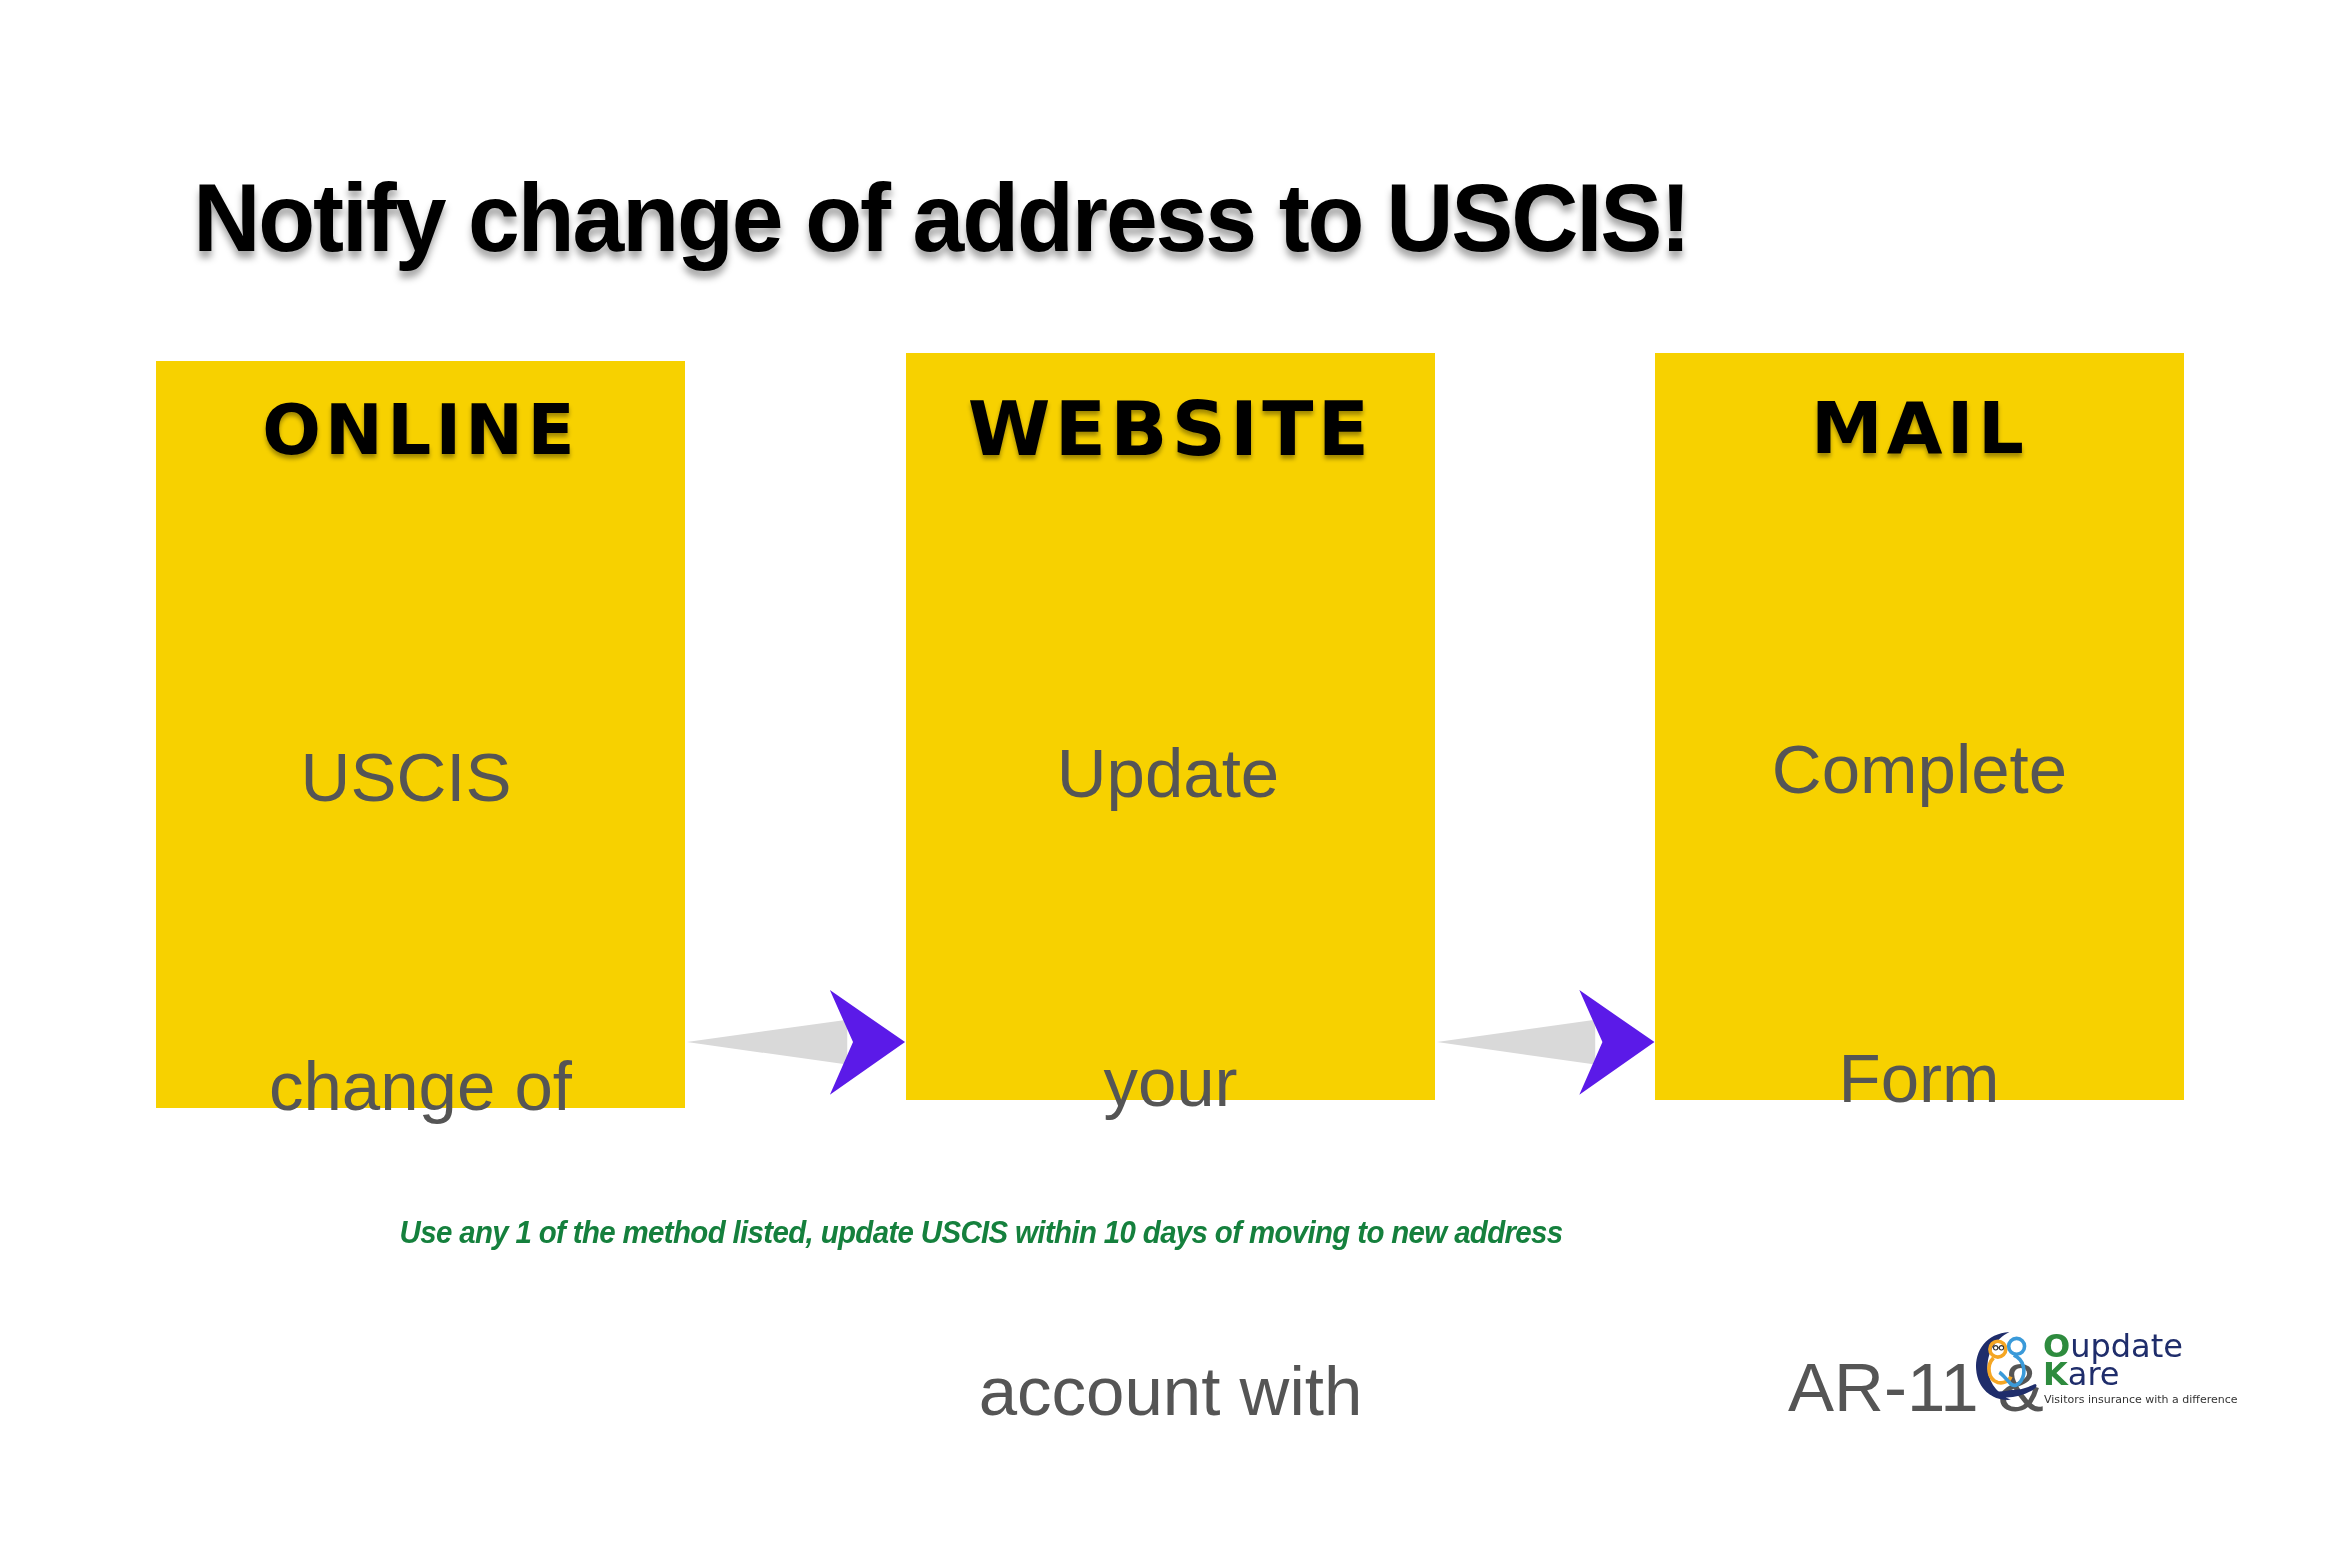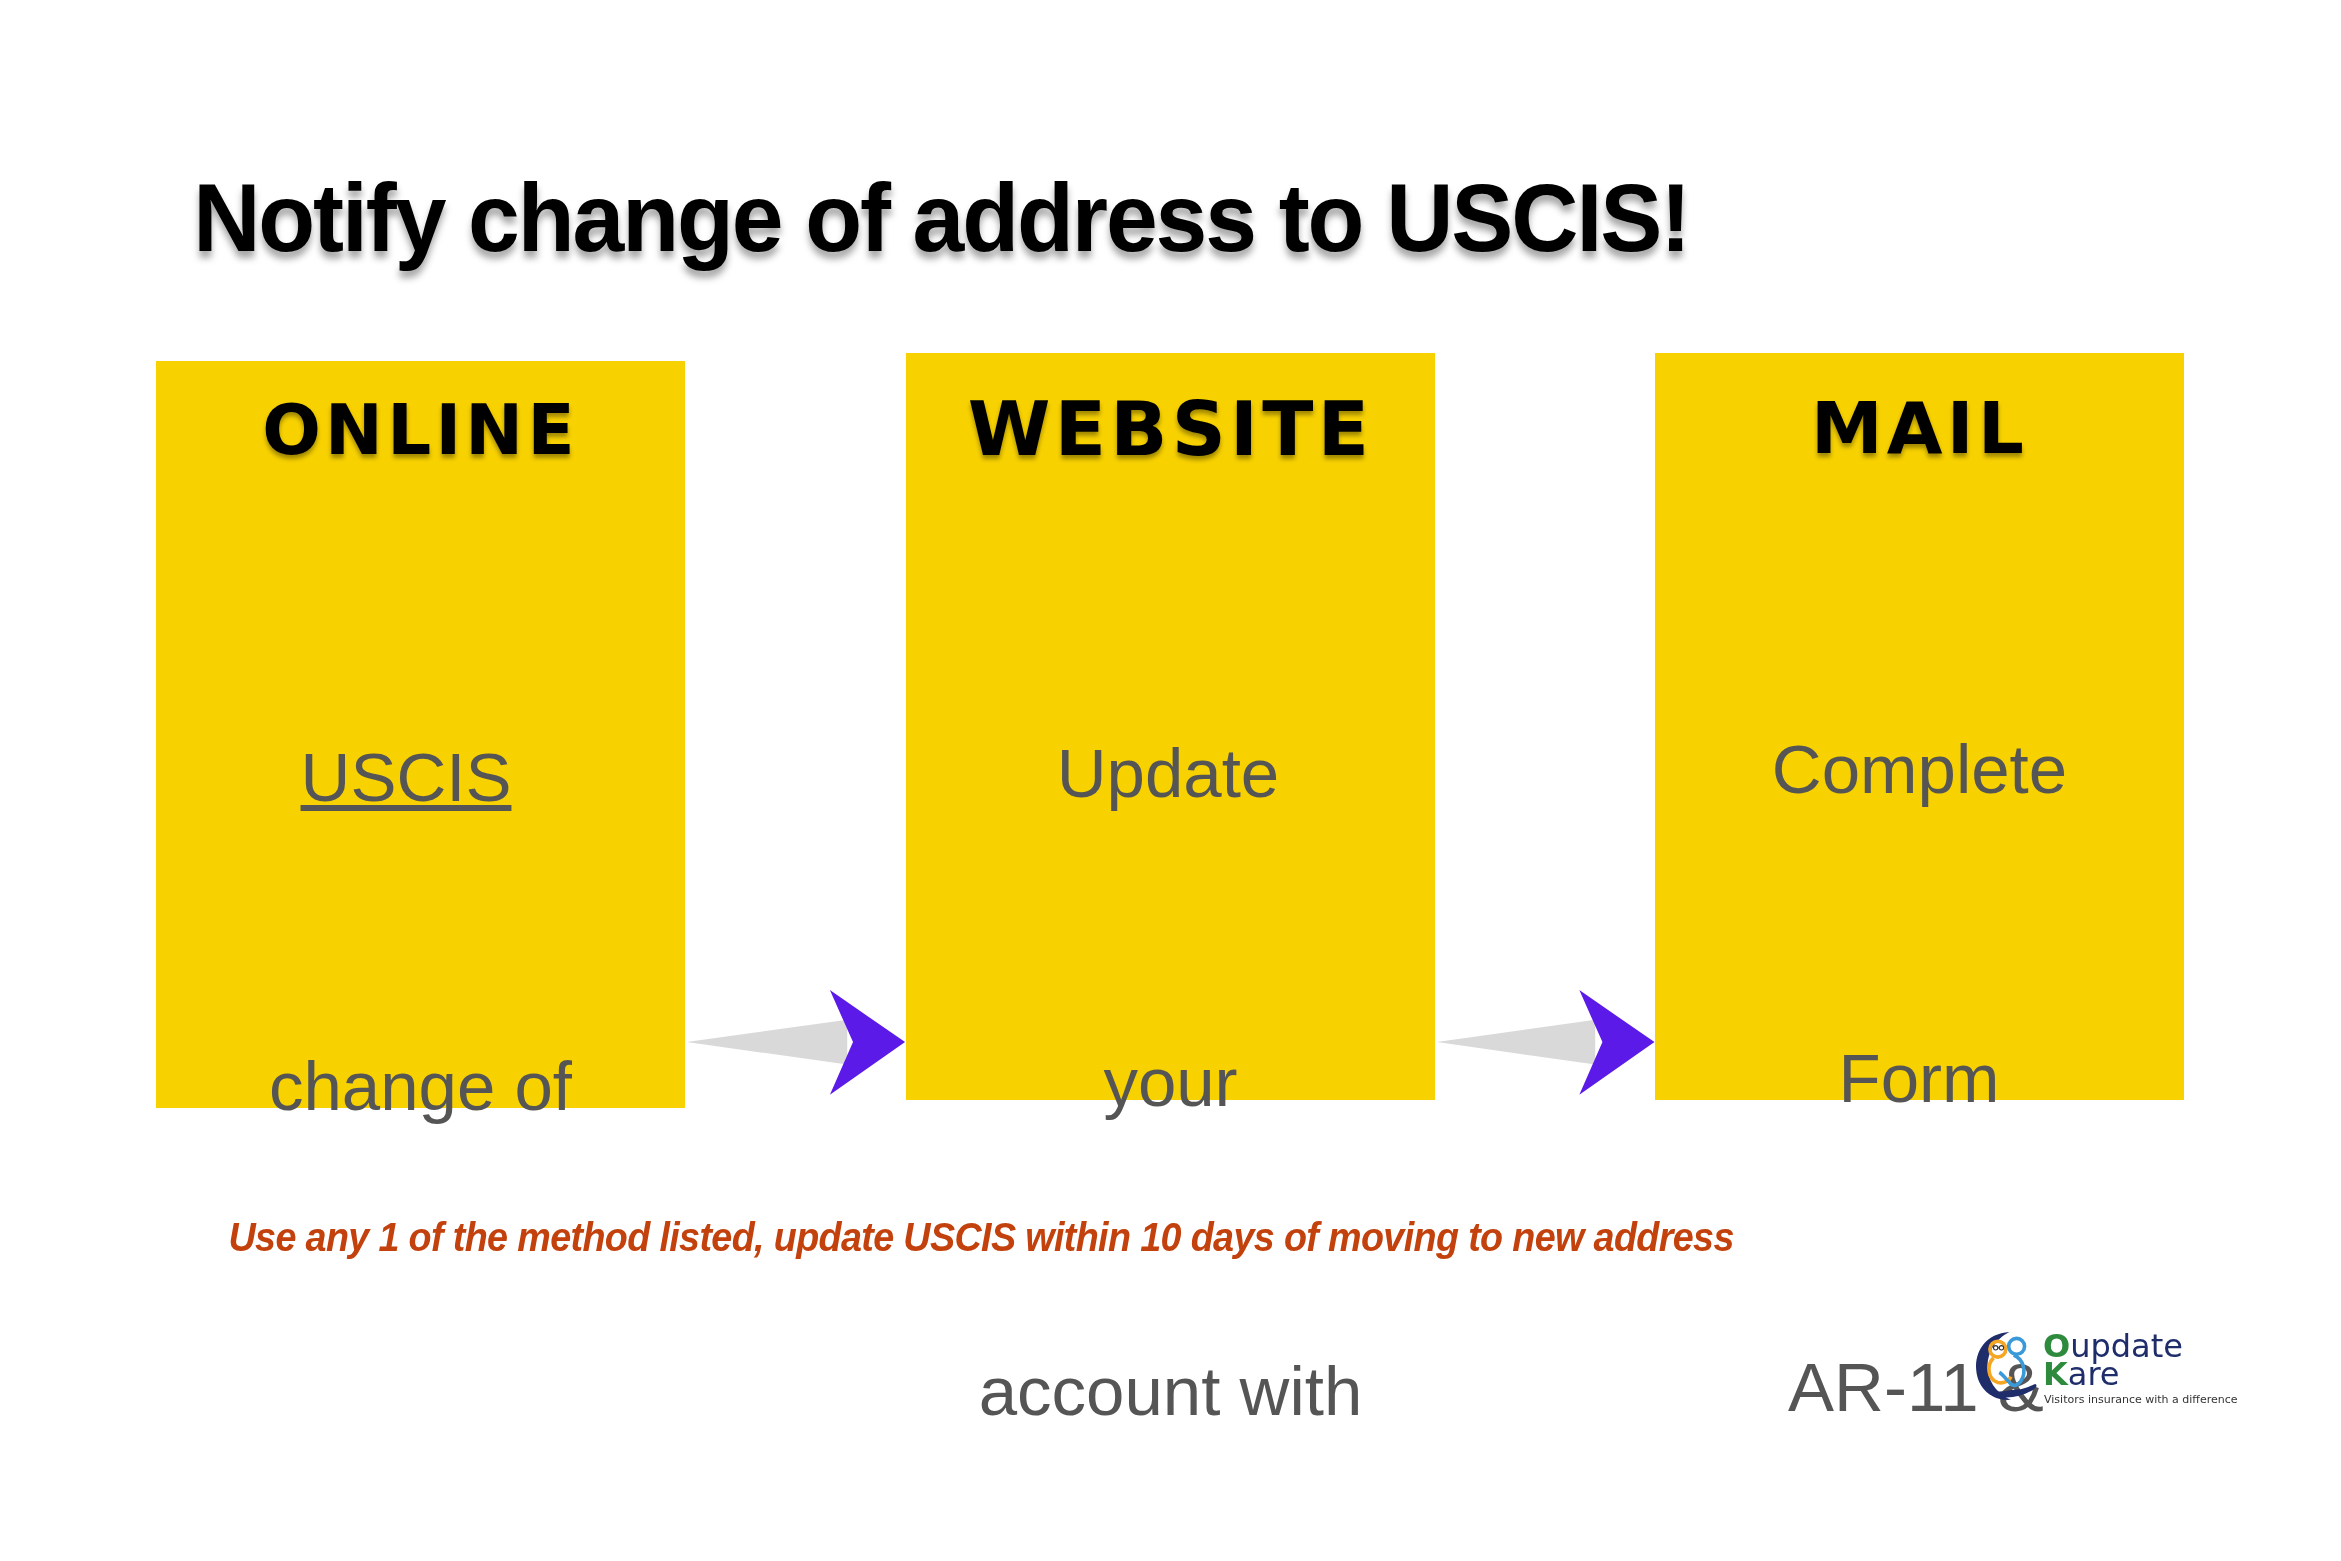--- a/index.html
+++ b/index.html
@@ -22,21 +22,21 @@
   }
   .card-body {
     position:absolute; left:0; width:100%; text-align:center;
     font-family:"Liberation Sans", sans-serif; font-size:69px; line-height:103px; color:#555555;
     white-space:pre;
   }
   .card-body .ln { display:block; }
   .arrow { position:absolute; left:0; top:0; }
   .footnote {
     position:absolute; left:0; width:1962px; top:1214px; text-align:center;
-    font-family:"Liberation Sans", sans-serif; font-style:italic; font-weight:bold; font-size:41px; color:#c2410c;
+    font-family:"Liberation Sans", sans-serif; font-style:italic; font-weight:bold; font-size:32px; color:#15803d;
     letter-spacing:-0.7px;
   }
   .footnote-inner { display:inline-block; transform:scaleX(0.92); }
   .logo { position:absolute; left:1973px; top:1329px; width:217px; height:80px; }
   .logo-text1, .logo-text2 {
     position:absolute; left:70px; font-family:"DejaVu Sans", sans-serif; font-size:32px; line-height:32px; color:#1F2D6B;
   }
   .logo-text1 { top:1.4px; }
   .logo-text2 { top:29px; }
   .logo-text1 .accent, .logo-text2 .accent { color:#2E8B3E; font-weight:bold; }
@@ -45,21 +45,21 @@
 </head>
 <body>
 
 <div class="title">
   <span class="title-inner">Notify change of address to USCIS!</span>
 </div>
 
 <div class="card" style="left:156px;margin-top:8px;">
   <div class="card-head" style="top:382px; top:26px; font-size:69px; line-height:87px;">ONLINE</div>
   <div class="card-body" style="top:159px;">
-    <span class="ln" style="padding-right:29px;text-decoration:underline;">USCIS</span>
+    <span class="ln" style="padding-right:29px;">USCIS</span>
     <span class="ln">change of</span>
     
     
   </div>
 </div>
 
 <div class="card" style="left:906px;">
   <div class="card-head" style="top:33px; font-size:75px; line-height:87px;">WEBSITE</div>
   <div class="card-body" style="top:163px;">
     <span class="ln" style="padding-right:5px;">Update</span>

